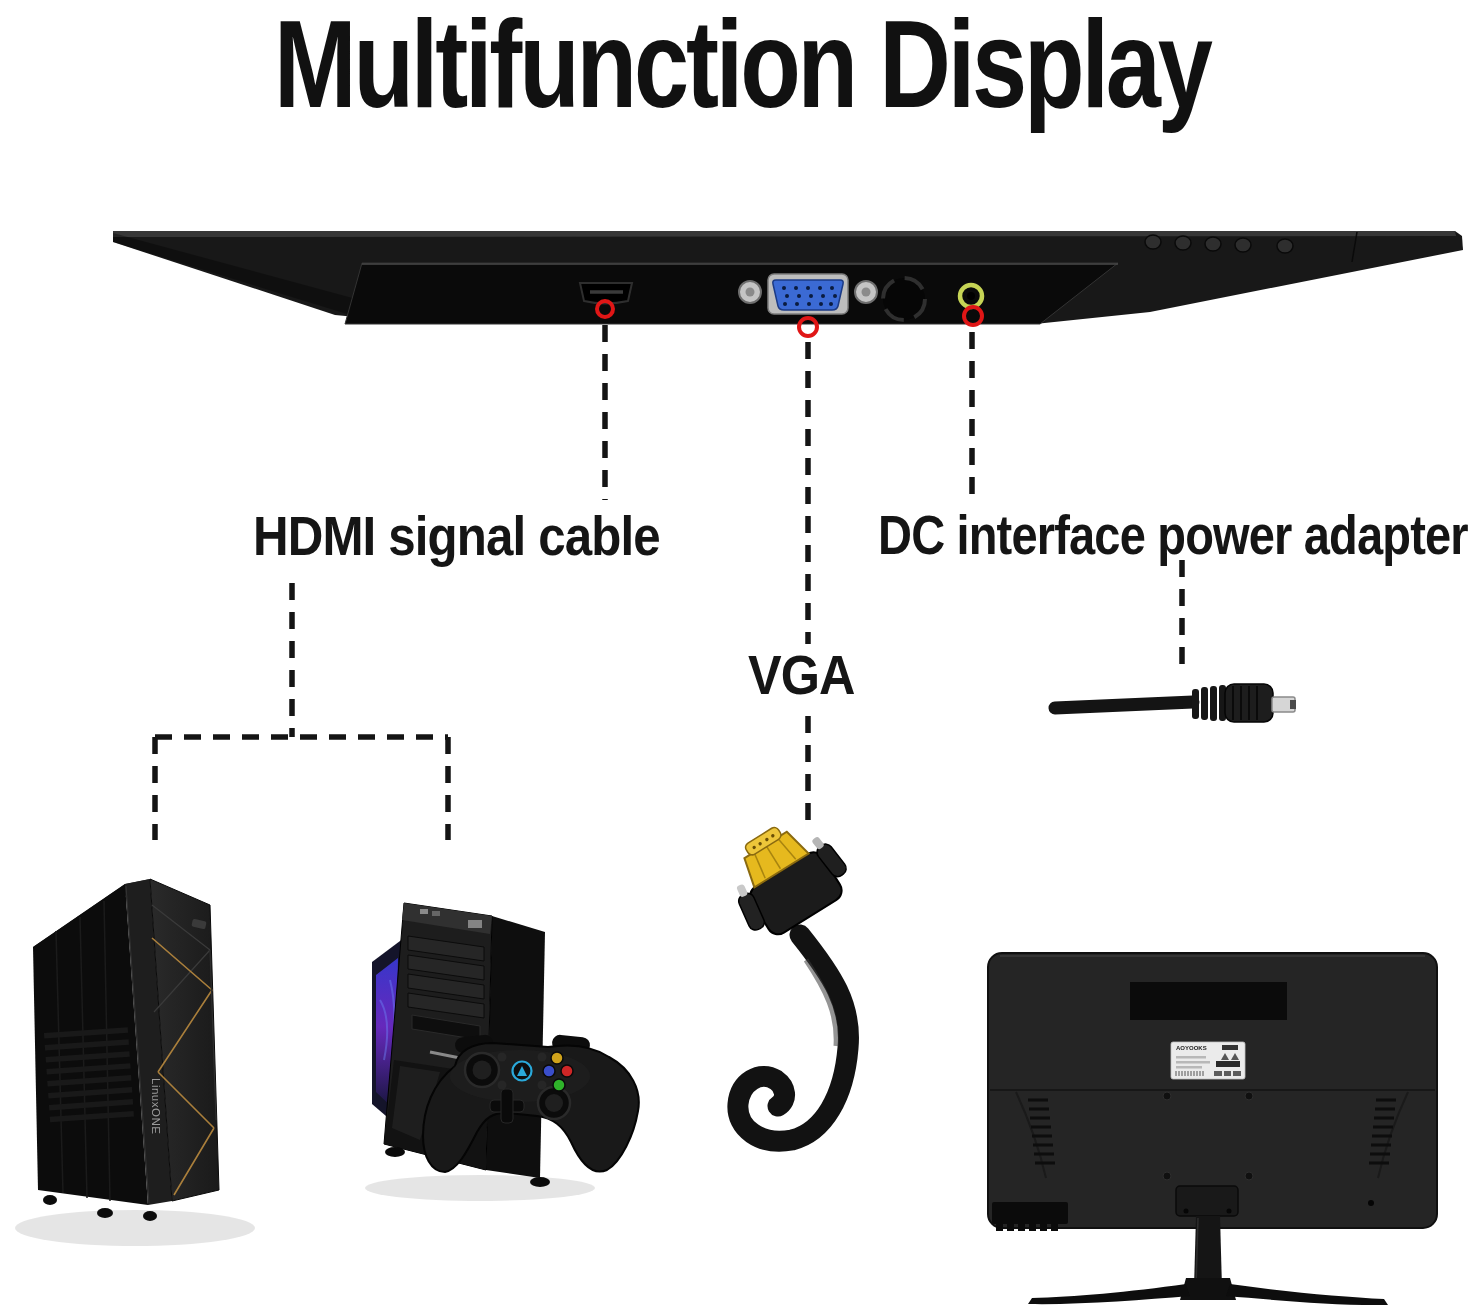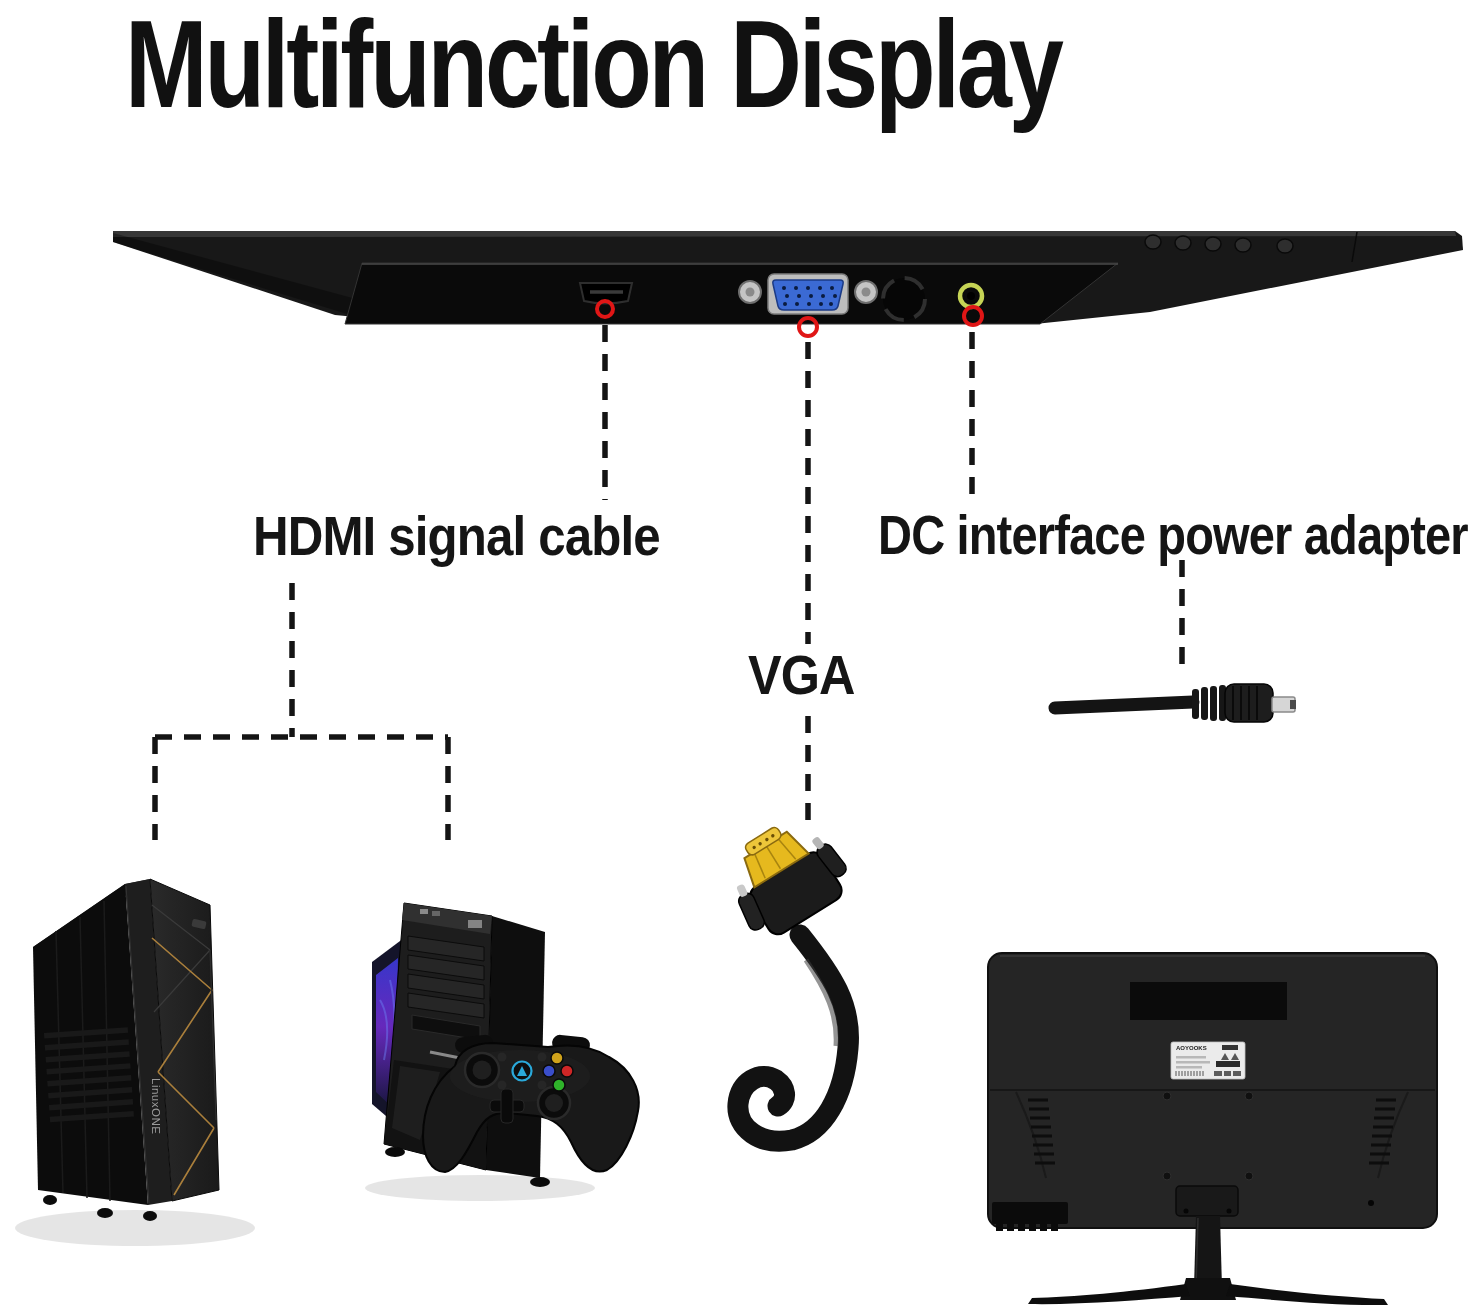--- a/index.html
+++ b/index.html
@@ -3,21 +3,21 @@
 <meta charset="utf-8">
 <style>
   html,body{margin:0;padding:0;}
   body{
     width:1475px;height:1307px;position:relative;overflow:hidden;
     background:#ffffff;
     font-family:"Liberation Sans", sans-serif;
   }
   .stage{position:absolute;inset:0;}
   .title-wrap{
-    position:absolute;left:8px;right:0;top:2px;
+    position:absolute;left:8px;right:0;top:2px;text-align:center;
   }
   .title-wrap .t{
     display:inline-block;white-space:nowrap;
     font-size:124px;font-weight:bold;line-height:1;
     letter-spacing:-4px;color:#111;
     transform:scaleX(.80);transform-origin:center;
   }
   .callout-label{
     position:absolute;white-space:nowrap;line-height:1;
     font-weight:bold;color:#151515;

